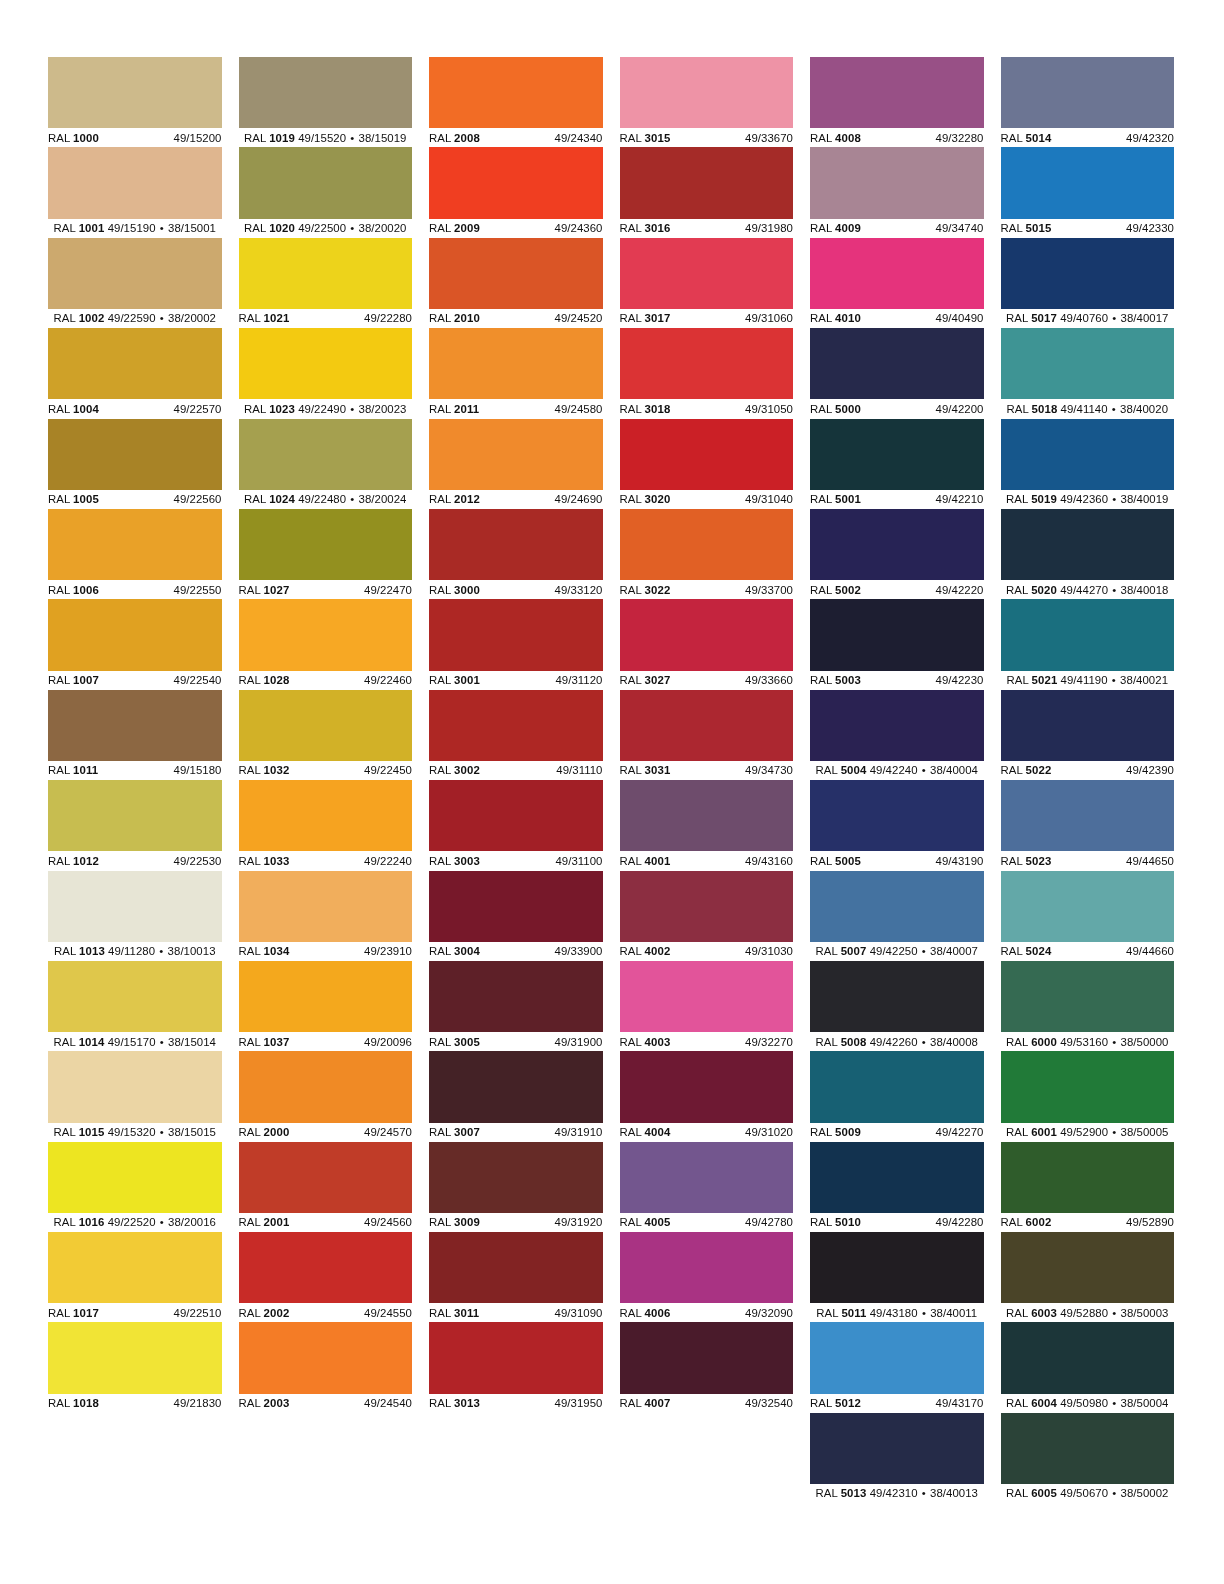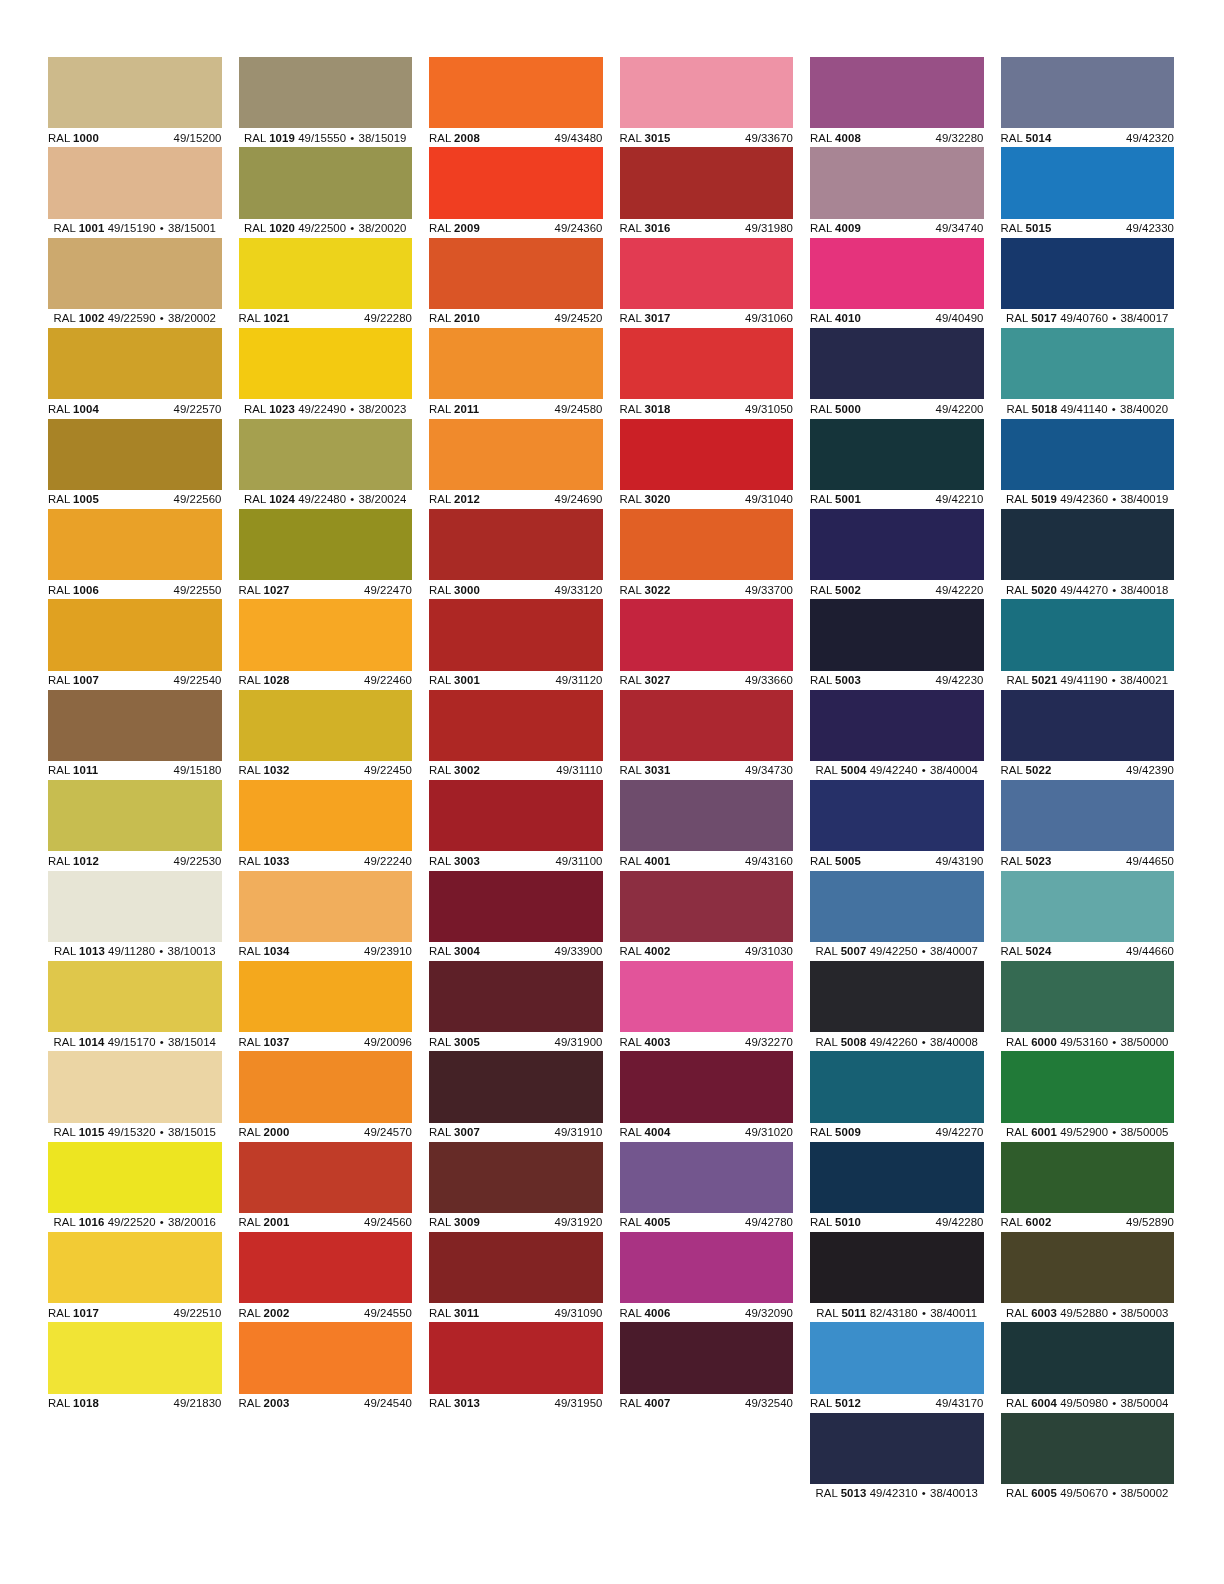--- a/index.html
+++ b/index.html
@@ -185,21 +185,21 @@
           <div class="swatch-label">
             <span class="label-left"><span class="ral-word">RAL </span><span class="ral-num">1018</span></span>
             <span class="label-right">49/21830</span>
           </div>
         </div>
       </div>
       <div class="column">
         <div class="swatch-cell">
           <div class="swatch-chip" title="1019" style="background-color: rgb(156, 144, 113);"></div>
           <div class="swatch-label centered">
-            <span class="label-wide"><span class="ral-word">RAL </span><span class="ral-num">1019</span> <span>49/15550</span> <span class="sep">•</span> <span>38/15019</span></span>
+            <span class="label-wide"><span class="ral-word">RAL </span><span class="ral-num">1019</span> <span>49/15520</span> <span class="sep">•</span> <span>38/15019</span></span>
           </div>
         </div>
         <div class="swatch-cell">
           <div class="swatch-chip" title="1020" style="background-color: rgb(151, 149, 78);"></div>
           <div class="swatch-label centered">
             <span class="label-wide"><span class="ral-word">RAL </span><span class="ral-num">1020</span> <span>49/22500</span> <span class="sep">•</span> <span>38/20020</span></span>
           </div>
         </div>
         <div class="swatch-cell">
           <div class="swatch-chip" title="1021" style="background-color: rgb(237, 211, 27);"></div>
@@ -289,21 +289,21 @@
             <span class="label-left"><span class="ral-word">RAL </span><span class="ral-num">2003</span></span>
             <span class="label-right">49/24540</span>
           </div>
         </div>
       </div>
       <div class="column">
         <div class="swatch-cell">
           <div class="swatch-chip" title="2008" style="background-color: rgb(242, 108, 37);"></div>
           <div class="swatch-label">
             <span class="label-left"><span class="ral-word">RAL </span><span class="ral-num">2008</span></span>
-            <span class="label-right">49/43480</span>
+            <span class="label-right">49/24340</span>
           </div>
         </div>
         <div class="swatch-cell">
           <div class="swatch-chip" title="2009" style="background-color: rgb(240, 62, 33);"></div>
           <div class="swatch-label">
             <span class="label-left"><span class="ral-word">RAL </span><span class="ral-num">2009</span></span>
             <span class="label-right">49/24360</span>
           </div>
         </div>
         <div class="swatch-cell">
@@ -590,21 +590,21 @@
         <div class="swatch-cell">
           <div class="swatch-chip" title="5010" style="background-color: rgb(18, 50, 79);"></div>
           <div class="swatch-label">
             <span class="label-left"><span class="ral-word">RAL </span><span class="ral-num">5010</span></span>
             <span class="label-right">49/42280</span>
           </div>
         </div>
         <div class="swatch-cell">
           <div class="swatch-chip" title="5011" style="background-color: rgb(33, 29, 34);"></div>
           <div class="swatch-label centered">
-            <span class="label-wide"><span class="ral-word">RAL </span><span class="ral-num">5011</span> <span>82/43180</span> <span class="sep">•</span> <span>38/40011</span></span>
+            <span class="label-wide"><span class="ral-word">RAL </span><span class="ral-num">5011</span> <span>49/43180</span> <span class="sep">•</span> <span>38/40011</span></span>
           </div>
         </div>
         <div class="swatch-cell">
           <div class="swatch-chip" title="5012" style="background-color: rgb(59, 142, 202);"></div>
           <div class="swatch-label">
             <span class="label-left"><span class="ral-word">RAL </span><span class="ral-num">5012</span></span>
             <span class="label-right">49/43170</span>
           </div>
         </div>
         <div class="swatch-cell">

